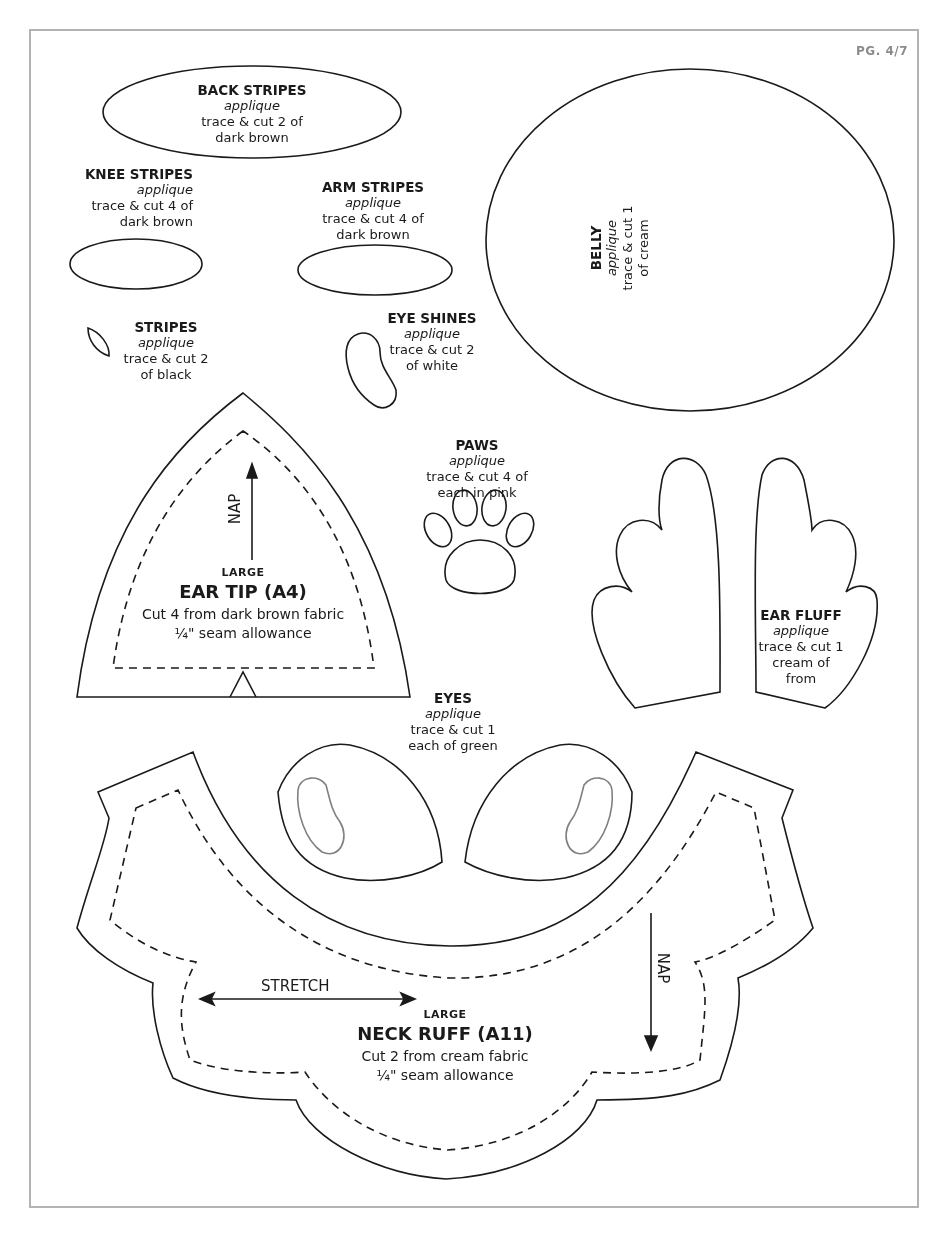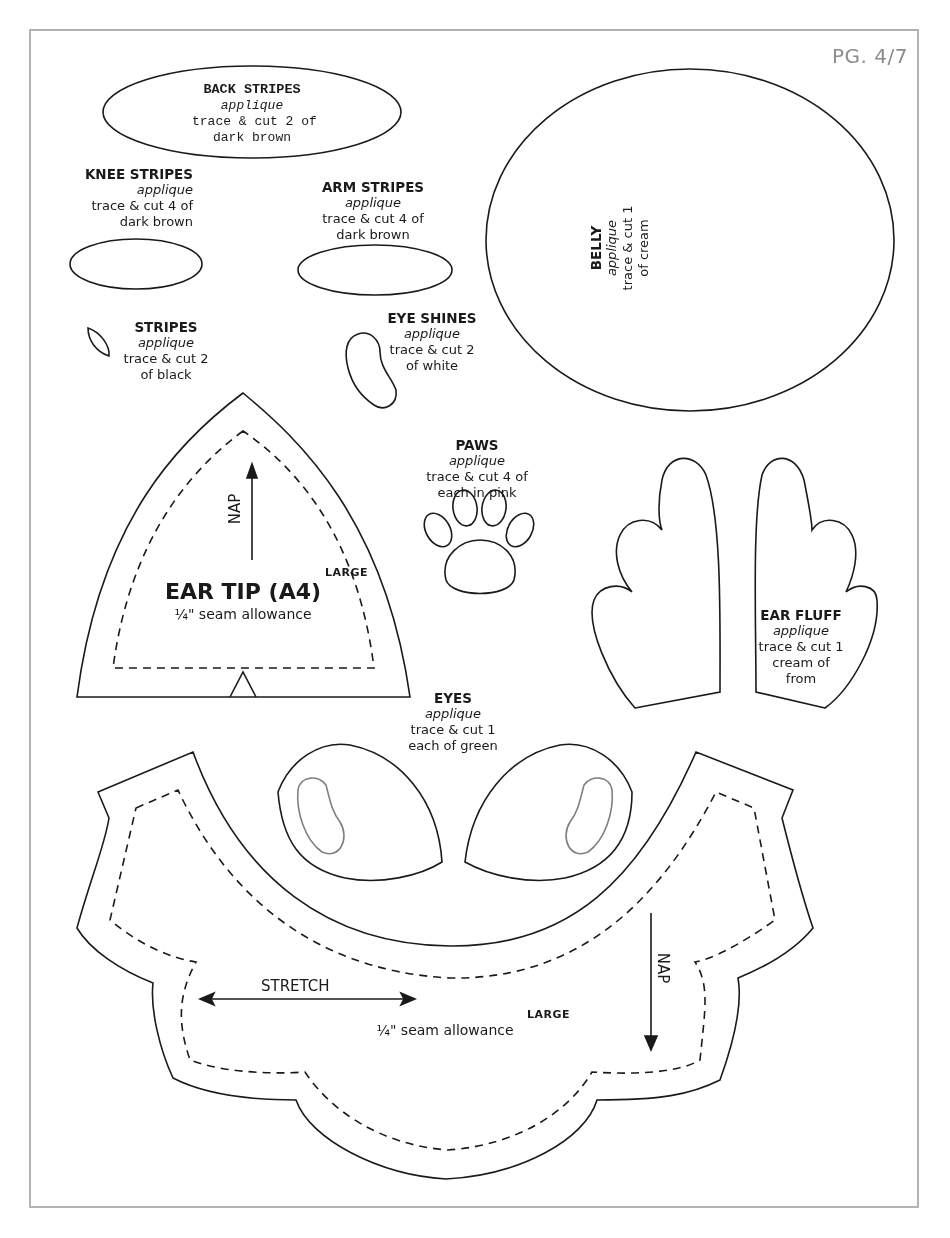--- a/index.html
+++ b/index.html
@@ -1,26 +1,26 @@
 <!DOCTYPE html>
 <html><head>
 <meta charset="utf-8">
 <style>
   html, body { margin:0; padding:0; background:#ffffff; }
   body { width:950px; height:1238px; position:relative; overflow:hidden; font-family:"Liberation Sans", sans-serif; color:#1a1a1a; }
   .frame { position:absolute; left:29px; top:29px; width:890px; height:1179px; border:2px solid #b3b3b3; box-sizing:border-box; }
-  .pg { position:absolute; right:42px; top:44px; font-family:"DejaVu Sans", sans-serif; font-weight:normal; font-size:20px; color:#8c8c8c; letter-spacing:0.5px; }
+  .pg { position:absolute; right:42px; top:44px; font-family:"DejaVu Sans", sans-serif; font-weight:bold; font-size:12px; color:#8c8c8c; letter-spacing:0.5px; }
   svg.art { position:absolute; left:0; top:0; }
   .lbl { position:absolute; text-align:center; font-family:"DejaVu Sans", sans-serif; font-size:13px; line-height:16px; color:#1a1a1a; white-space:nowrap; }
   .lbl .t { font-weight:bold; font-size:13.5px; display:block; }
   .lbl .a { font-style:italic; display:block; }
   .lbl .d { display:block; }
   .big { position:absolute; text-align:center; font-family:"DejaVu Sans", sans-serif; color:#1a1a1a; white-space:nowrap; }
-  .big .sz { display:block; font-weight:900; font-size:11px; letter-spacing:0.5px; line-height:12px;text-align:right; }
-  .big .nm { display:block; font-size:22px; line-height:26px; font-weight:600; }
+  .big .sz { display:block; font-weight:900; font-size:11px; letter-spacing:0.5px; line-height:12px; }
+  .big .nm { display:block; font-size:18px; line-height:26px; font-weight:600; }
   .big .ln { display:block; font-size:14px; line-height:19px; }
   .arrowtxt { position:absolute; font-family:"DejaVu Sans", sans-serif; font-size:15px; color:#1a1a1a; white-space:nowrap; }
   .rot-ccw { transform:rotate(-90deg); transform-origin:center center; }
   .rot-cw { transform:rotate(90deg); transform-origin:center center; }
 </style>
 </head>
 <body>
 
 <div class="frame"></div>
 <div class="pg">PG. 4/7</div>
@@ -67,21 +67,21 @@
 
     <line x1="205" y1="999" x2="410" y2="999"></line>
     <path d="M200,999 L214,993 L211,999 L214,1005 Z" fill="#1a1a1a"></path>
     <path d="M415,999 L401,993 L404,999 L401,1005 Z" fill="#1a1a1a"></path>
 
     <line x1="651" y1="913" x2="651" y2="1040"></line>
     <path d="M645,1036 L651,1050 L657,1036 Z" fill="#1a1a1a"></path>
   </g>
 </svg>
 
-<div class="lbl" style="left:192px; top:82px; width:120px;font-family:Liberation Mono, monospace;">
+<div class="lbl" style="left:192px; top:82px; width:120px;">
   <span class="t">BACK STRIPES</span>
   <span class="a">applique</span>
   <span class="d">trace &amp; cut 2 of</span>
   <span class="d">dark brown</span>
 </div>
 
 <div class="lbl" style="left:73px; top:166px; width:120px;text-align:right;">
   <span class="t">KNEE STRIPES</span>
   <span class="a">applique</span>
   <span class="d">trace &amp; cut 4 of</span>
@@ -134,22 +134,25 @@
 <div class="lbl" style="left:393px; top:690px; width:120px;">
   <span class="t">EYES</span>
   <span class="a">applique</span>
   <span class="d">trace &amp; cut 1</span>
   <span class="d">each of green</span>
 </div>
 
 <div class="big" style="left:118px; top:567px; width:250px;">
   <span class="sz">LARGE</span>
   <span class="nm">EAR TIP (A4)</span>
+  <span class="ln">Cut 4 from dark brown fabric</span>
   <span class="ln">¼" seam allowance</span>
 </div>
 <div class="arrowtxt rot-ccw" style="left:220px; top:500px;">NAP</div>
 
 <div class="big" style="left:320px; top:1009px; width:250px;">
   <span class="sz">LARGE</span>
+  <span class="nm">NECK RUFF (A11)</span>
+  <span class="ln">Cut 2 from cream fabric</span>
   <span class="ln">¼" seam allowance</span>
 </div>
 <div class="arrowtxt" style="left:261px; top:977px;">STRETCH</div>
 <div class="arrowtxt rot-cw" style="left:648px; top:959px;">NAP</div>
 
 </body></html>

